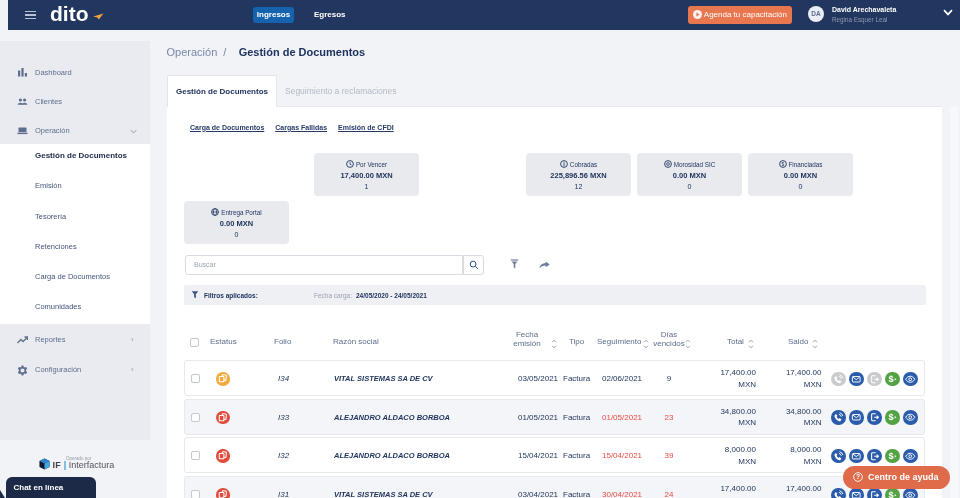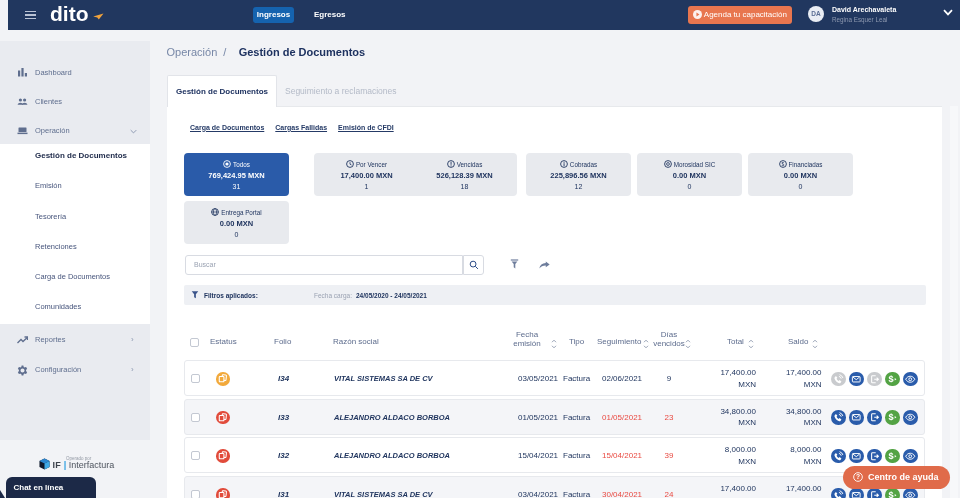--- a/index.html
+++ b/index.html
@@ -58,21 +58,21 @@
 
 
 .th { position:absolute; font-size:8px; color:#5d6c8d; }
 
 
 .row { position:absolute; left:17px; width:741px; height:36px; background:#fff; border:1px solid #e7e9ed; border-radius:3px; font-size:8px; color:#21365f; }
 .row.alt { background:#f4f5f8; }
 .cb { position:absolute; width:9px; height:9px; border:1px solid #c3c8d2; border-radius:2px; background:#fff; }
 .row .cb { left:6px; top:13px; }
 .badge { position:absolute; left:31px; top:11px; width:13.5px; height:13.5px; border-radius:50%; }
-.folio { position:absolute; left:93px; top:13px; font-weight:bold; font-style:italic;text-align:right; }
+.folio { position:absolute; left:93px; top:13px; font-weight:normal; font-style:italic;text-align:right; }
 .rsoc { position:absolute; left:149px; top:13px; font-weight:bold; font-style:italic; font-size:7.5px; }
 .fem { position:absolute; left:333px; top:13px; }
 .tipo { position:absolute; left:378px; top:13px; }
 .venc { position:absolute; left:417px; top:13px; }
 .dias { position:absolute; left:474px; top:13px; width:20px; text-align:center; }
 .tot { position:absolute; left:488px; top:6px; width:83px; text-align:right; line-height:11.5px; }
 .sal { position:absolute; left:553.5px; top:6px; width:83px; text-align:right; line-height:11.5px; }
 .red { color:#e94a42; }
 .aicons { position:absolute; left:646px; top:10.5px; width:100px; }
 .aic { position:absolute; width:14.5px; height:14.5px; border-radius:50%; }
@@ -164,44 +164,27 @@
       </svg> <b style="letter-spacing:0.3px;color:#3d434d">IF</b> <span style="color:#2e9fe0;font-weight:bold">|</span> Interfactura<div style="font-size:4.5px;color:#949aa5;position:absolute;left:27px;top:-2.5px;">Operado por</div></div>
 </div>
 
 <div class="crumb">Operación&nbsp; /&nbsp;&nbsp;&nbsp; <b>Gestión de Documentos</b></div>
 <div class="tab-a">Gestión de Documentos</div>
 <div class="tab-b">Seguimiento a reclamaciones</div>
 
 <div class="panel">
   <div class="links"><span>Carga de Documentos</span><span>Cargas Fallidas</span><span>Emisión de CFDI</span></div>
 
-  <div class="card sel" style="left:17px; top:46px;">
-      <div class="l1"><svg class="cico" width="8" height="8" viewBox="0 0 8 8">
-          <circle cx="4" cy="4" r="3.4" fill="none" stroke="#fff" stroke-width="0.9"></circle>
-          <circle cx="4" cy="4" r="1.6" fill="#fff"></circle>
-        </svg>Todos</div>
-      <div class="l2">769,424.95 MXN</div>
-      <div class="l3">31</div>
-    </div>
   <div class="card" style="left:131px; top:46px;margin-left:16px;">
       <div class="l1"><svg class="cico" width="8" height="8" viewBox="0 0 8 8">
           <circle cx="4" cy="4" r="3.4" fill="none" stroke="#20355f" stroke-width="0.9"></circle>
           <path d="M4 2.2 V4.2 L5.5 5" stroke="#20355f" stroke-width="0.8" fill="none"></path>
         </svg>Por Vencer</div>
       <div class="l2">17,400.00 MXN</div>
       <div class="l3">1</div>
-    </div>
-  <div class="card" style="left:245px; top:46px;">
-      <div class="l1"><svg class="cico" width="8" height="8" viewBox="0 0 8 8">
-          <circle cx="4" cy="4" r="3.4" fill="none" stroke="#20355f" stroke-width="0.9"></circle>
-          <rect x="3.6" y="1.8" width="0.9" height="3" fill="#20355f"></rect>
-          <rect x="3.6" y="5.4" width="0.9" height="1" fill="#20355f"></rect>
-        </svg>Vencidas</div>
-      <div class="l2">526,128.39 MXN</div>
-      <div class="l3">18</div>
     </div>
   <div class="card" style="left:359px; top:46px;">
       <div class="l1"><svg class="cico" width="8" height="8" viewBox="0 0 8 8">
           <circle cx="4" cy="4" r="3.4" fill="none" stroke="#20355f" stroke-width="0.9"></circle>
           <rect x="3.6" y="3.2" width="0.9" height="3" fill="#20355f"></rect>
           <rect x="3.6" y="1.8" width="0.9" height="1" fill="#20355f"></rect>
         </svg>Cobradas</div>
       <div class="l2">225,896.56 MXN</div>
       <div class="l3">12</div>
     </div>

